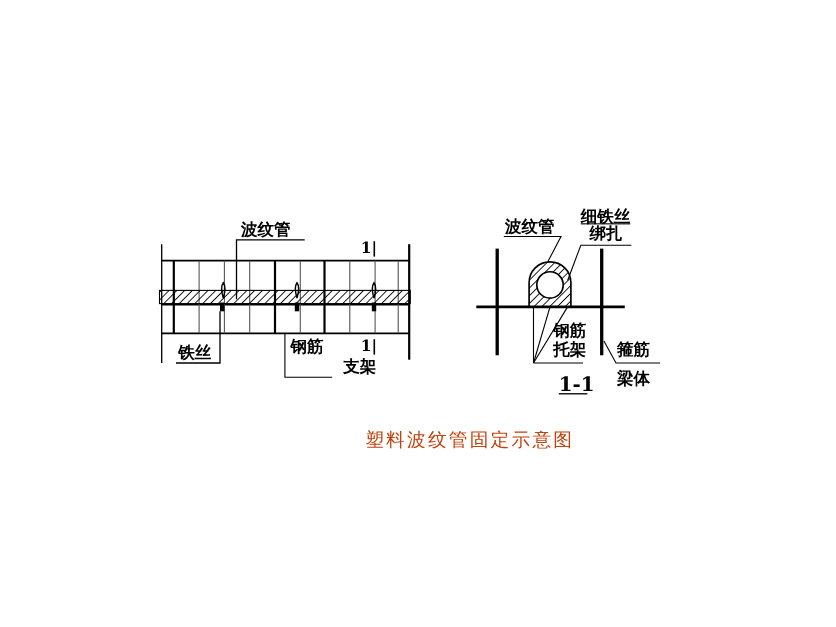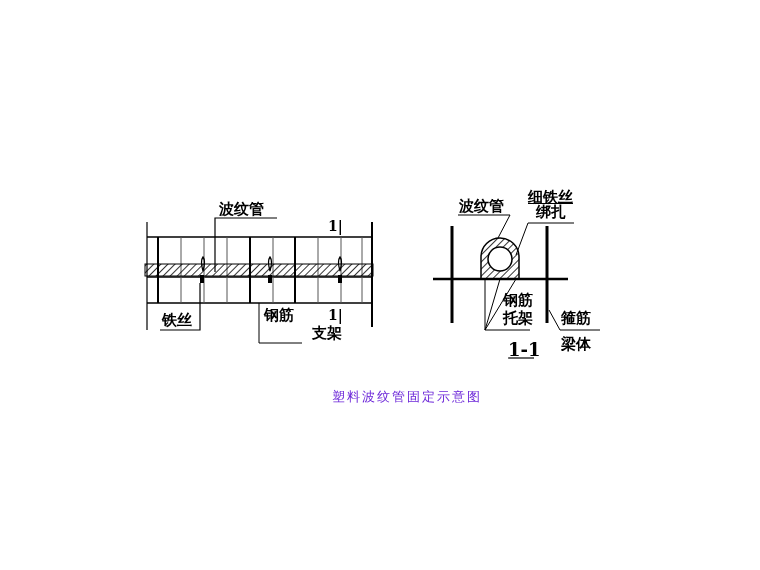--- a/index.html
+++ b/index.html
@@ -1,22 +1,22 @@
 <!DOCTYPE html>
 <html><head>
 <meta charset="utf-8">
 <style>
   html, body { margin: 0; padding: 0; background: #ffffff; }
   body { width: 760px; height: 570px; position: relative; overflow: hidden;
          font-family: "DejaVu Sans", sans-serif; color: #000; }
   svg { position: absolute; left: 0; top: 0; }
   .lbl { position: absolute; font-size: 15px; font-weight: bold; line-height: 17px;
          font-family: "DejaVu Sans", sans-serif; letter-spacing: 0px; white-space: nowrap; }
-  .caption { position: absolute; left: 332px; top: 388px; font-size: 13px;
-             letter-spacing: 2px; font-family: Liberation Mono, monospace; color: #6d28d9; }
+  .caption { position: absolute; left: 332px; top: 388px; font-size: 17px;
+             letter-spacing: 2px; font-family: Liberation Mono, monospace; color: #c2410c; }
   .sec { position: absolute; font-family: "DejaVu Serif", serif; font-weight: bold; font-size: 18px; }
 </style>
 </head>
 <body>
 
 <svg width="760" height="570" viewBox="0 0 760 570">
   <defs>
     <pattern id="hatch" patternUnits="userSpaceOnUse" width="5" height="5" patternTransform="rotate(45)">
       <line x1="0" y1="0" x2="0" y2="5" stroke="#000" stroke-width="1.6"></line>
     </pattern>

